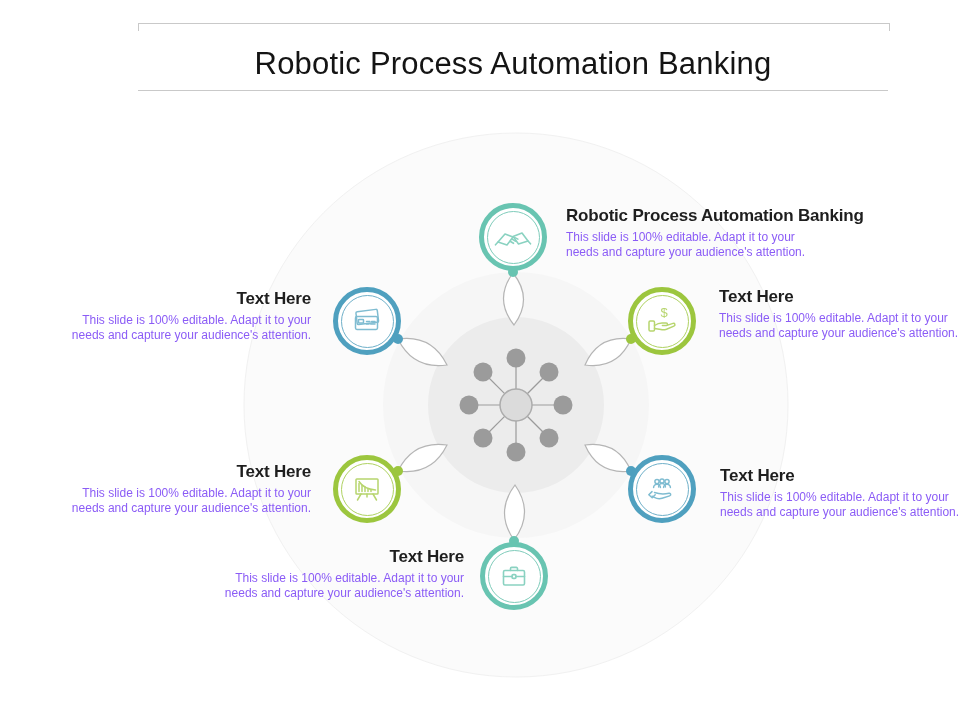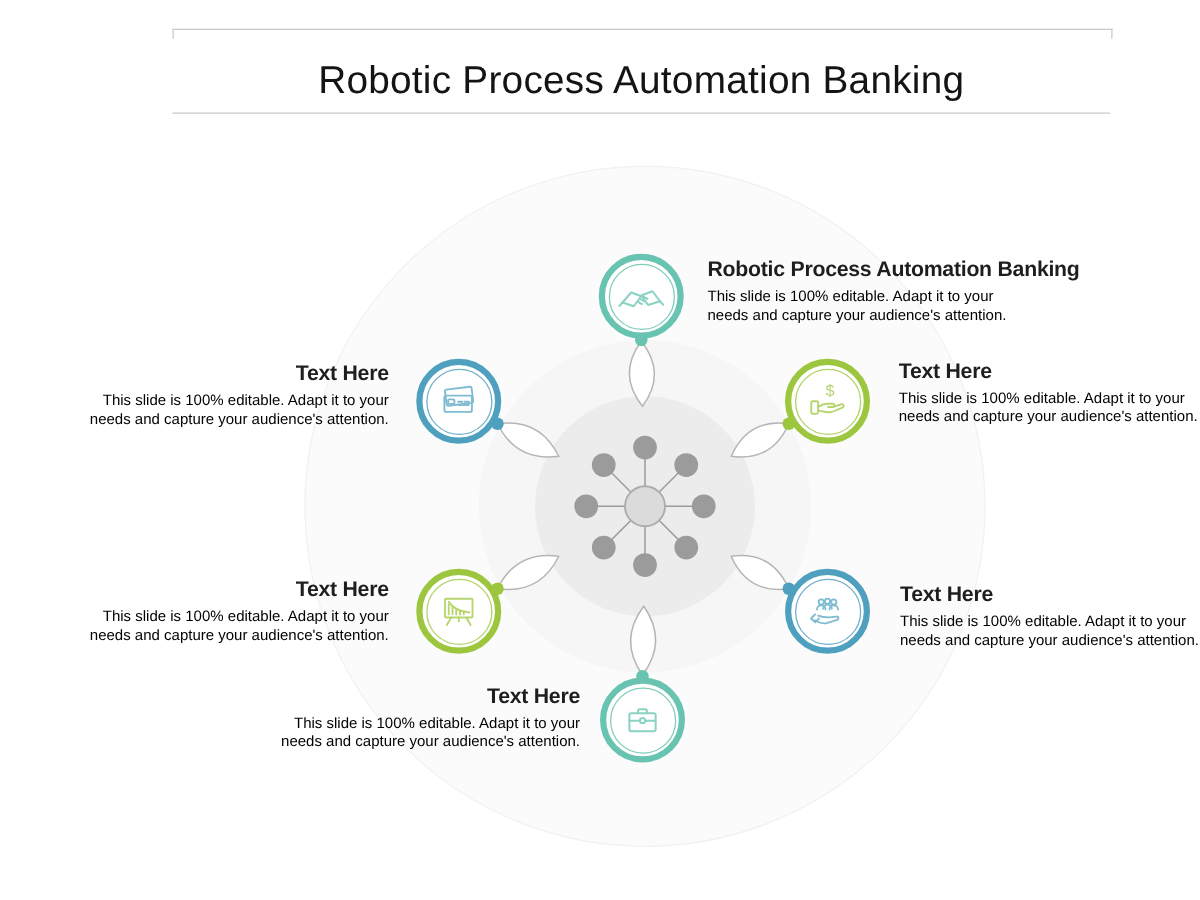--- a/index.html
+++ b/index.html
@@ -32,21 +32,21 @@
     border-radius:50%;border:1.5px solid;display:flex;align-items:center;justify-content:center;
     background:#fff;
   }
   .node.teal{border-color:#68C4B1;} .node.teal .inner{border-color:#7FCCBB;}
   .node.green{border-color:#9CC63E;} .node.green .inner{border-color:#AFD262;}
   .node.blue{border-color:#4FA0BF;} .node.blue .inner{border-color:#6FB0C9;}
   .icon-svg{display:block;}
   
   .tblock{position:absolute;z-index:3;}
   .tblock .hd{font-size:17px;font-weight:bold;color:#1e1e1e;line-height:21px;letter-spacing:-.2px;white-space:nowrap;}
-  .tblock .ds{margin-top:4px;font-size:12px;color:#000000;line-height:15px;white-space:nowrap;}
+  .tblock .ds{margin-top:4px;font-size:12px;color:#8b5cf6;line-height:15px;white-space:nowrap;}
   .tblock.right{text-align:right;}
 </style>
 </head>
 <body>
 
 <div class="slide">
 
   <div class="title-rule-top"></div>
   <div class="page-title">Robotic Process Automation Banking</div>
   <div class="title-rule-bottom"></div>

